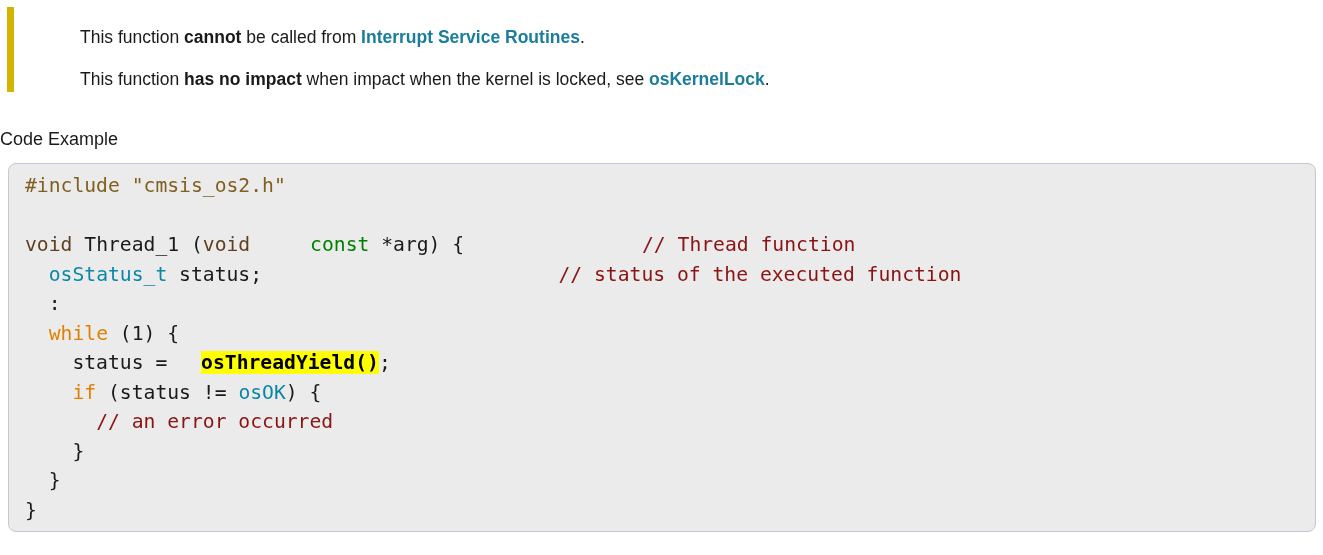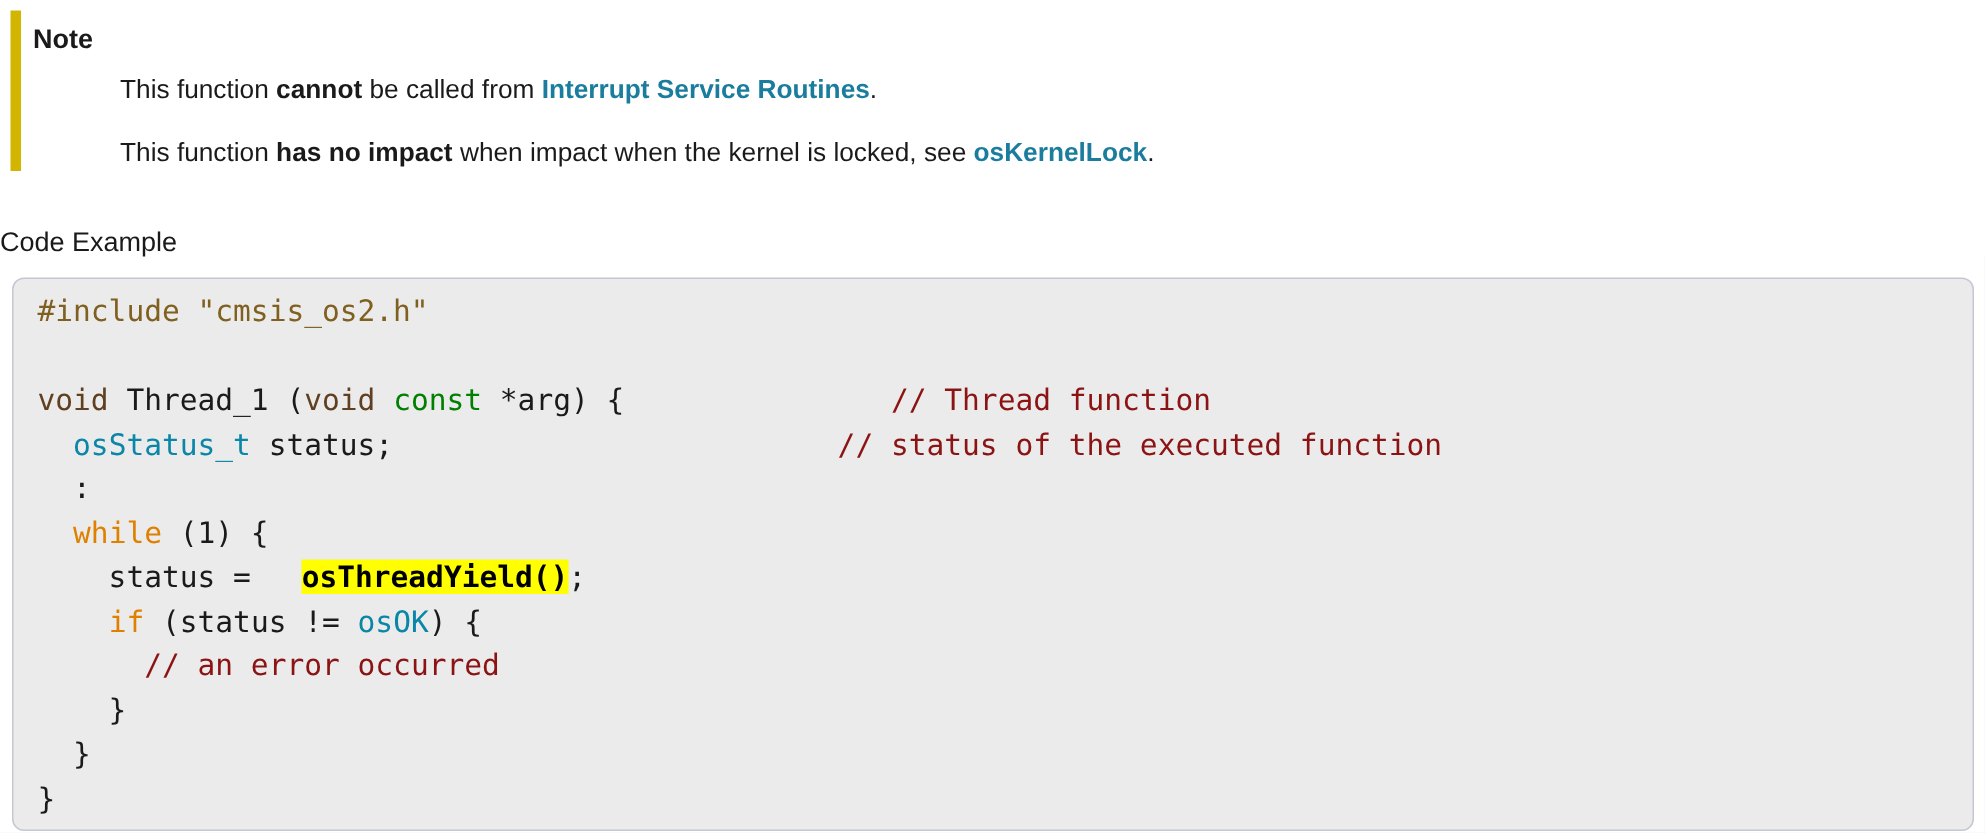--- a/index.html
+++ b/index.html
@@ -63,39 +63,38 @@
     font-family: "DejaVu Sans Mono", "Liberation Mono", monospace;
     font-size: 19.7px;
     line-height: 29.5px;
     white-space: pre;
     color: var(--text, #1a1a1a);
   }
   .code-line { min-height: 29.5px; }
 
   .seg-preprocessor { color: var(--preprocessor, #806020); }
   .seg-keywordtype  { color: var(--keyword-type, #604020); }
-  .seg-keyword      { color: var(--keyword, #008000); }
+  .seg-keyword      { color: var(--keyword, #008000); margin-left: 48px; }
   .seg-keywordflow  { color: var(--keyword-flow, #e08000); }
   .seg-comment      { color: var(--comment, #8b1313); }
   .seg-codelink     { color: var(--code-link, #0a87a8); cursor: pointer; }
   .seg-highlight    {
     background: var(--highlight-bg, #ffff00);
     font-weight: bold;
     color: #000000;
     cursor: pointer;
     margin-left: 22px;
   }
 </style>
 </head>
 <body>
 
 <div class="page">
 
   <div class="note">
-    <div class="note-title">Note</div>
     <div class="note-body">
         <p><span class="seg-plain">This function </span><span class="seg-bold">cannot</span><span class="seg-plain"> be called from </span><span class="seg-link">Interrupt Service Routines</span><span class="seg-plain">.</span></p>
         <p><span class="seg-plain">This function </span><span class="seg-bold">has no impact</span><span class="seg-plain"> when impact when the kernel is locked, see </span><span class="seg-link">osKernelLock</span><span class="seg-plain">.</span></p>
       </div>
   </div>
 
   <div class="section-heading">Code Example</div>
 
   <div class="code-block">
     <pre class="fragment"><div class="code-line"><span class="seg-preprocessor">#include "cmsis_os2.h"</span></div><div class="code-line"><span class="seg-plain"> </span></div><div class="code-line"><span class="seg-keywordtype">void</span><span class="seg-plain"> Thread_1 (</span><span class="seg-keywordtype">void</span><span class="seg-plain"> </span><span class="seg-keyword">const</span><span class="seg-plain"> *arg) {               </span><span class="seg-comment">// Thread function</span></div><div class="code-line"><span class="seg-plain">  </span><span class="seg-codelink">osStatus_t</span><span class="seg-plain"> status;                         </span><span class="seg-comment">// status of the executed function</span></div><div class="code-line"><span class="seg-plain">  :</span></div><div class="code-line"><span class="seg-plain">  </span><span class="seg-keywordflow">while</span><span class="seg-plain"> (1) {</span></div><div class="code-line"><span class="seg-plain">    status = </span><span class="seg-highlight">osThreadYield()</span><span class="seg-plain">;</span></div><div class="code-line"><span class="seg-plain">    </span><span class="seg-keywordflow">if</span><span class="seg-plain"> (status != </span><span class="seg-codelink">osOK</span><span class="seg-plain">) {</span></div><div class="code-line"><span class="seg-plain">      </span><span class="seg-comment">// an error occurred</span></div><div class="code-line"><span class="seg-plain">    }</span></div><div class="code-line"><span class="seg-plain">  }</span></div><div class="code-line"><span class="seg-plain">}</span></div></pre>

